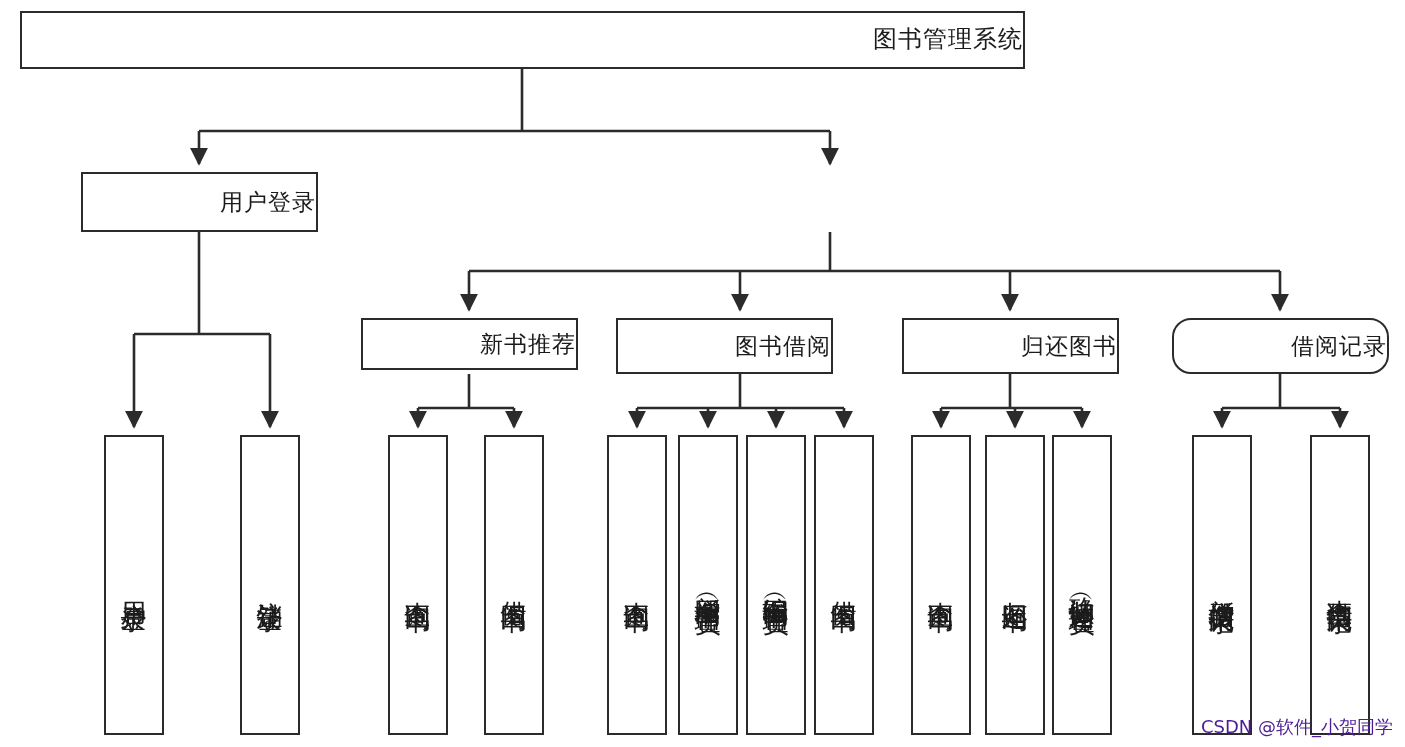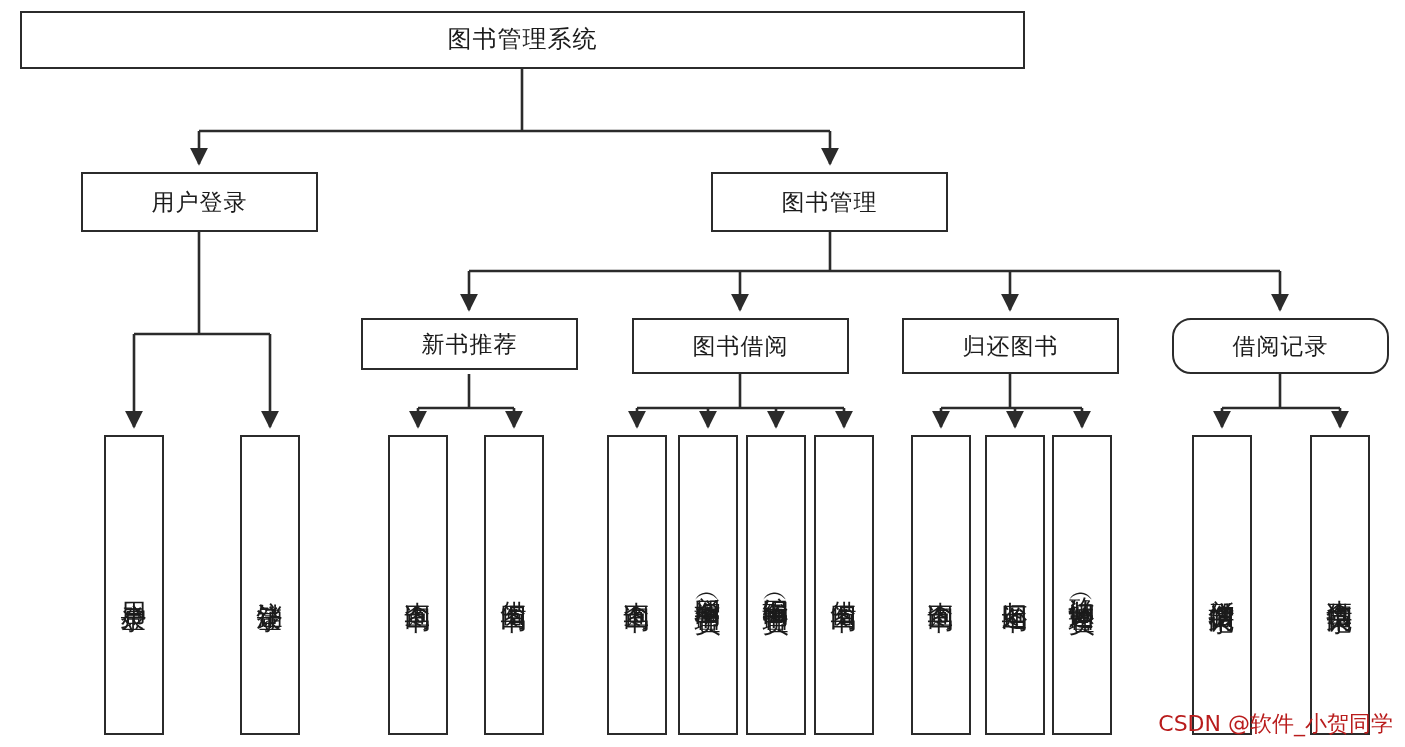--- a/index.html
+++ b/index.html
@@ -26,21 +26,21 @@
     height: 747px;
     pointer-events: none;
   }
   .node {
     position: absolute;
     box-sizing: border-box;
     background: #ffffff;
     border: 2px solid #2b2b2b;
     display: flex;
     align-items: center;
-    justify-content: center;
+    justify-content: flex-end;
     color: #1b1b1b;
     z-index: 2;
   }
   .node-label {
     display: block;
     text-align: center;
     white-space: nowrap;
     color: #1b1b1b;
   }
   
@@ -64,22 +64,22 @@
     font-size: 26px;
     line-height: 1.08;
     letter-spacing: 2px;
     white-space: normal;
     max-height: 100%;
   }
   #watermark {
     position: absolute;
     right: 12px;
     bottom: 8px;
-    font-size: 22px;
-    color: #b91c1c;
+    font-size: 18px;
+    color: #4c1d95;
     white-space: nowrap;
     z-index: 5;
     font-family: "DejaVu Sans", "Liberation Sans", sans-serif;
   }
 </style>
 </head>
 <body>
 
 <div id="canvas">
 
@@ -141,28 +141,25 @@
     </g>
   </svg>
 
   <div class="node h-node root" style="left:20px; top:11px; width:1005px; height:58px;">
     <span class="node-label">图书管理系统</span>
   </div>
 
   <div class="node h-node" style="left:81px; top:172px; width:237px; height:60px;">
     <span class="node-label">用户登录</span>
   </div>
-  <div class="node h-node" style="left:711px; top:172px; width:237px; height:60px;">
-    <span class="node-label">图书管理</span>
-  </div>
 
   <div class="node h-node" style="left:361px; top:318px; width:217px; height:52px;">
     <span class="node-label">新书推荐</span>
   </div>
-  <div class="node h-node" style="left:632px; top:318px; width:217px; height:56px;">
+  <div class="node h-node" style="left:616px; top:318px; width:217px; height:56px;">
     <span class="node-label">图书借阅</span>
   </div>
   <div class="node h-node" style="left:902px; top:318px; width:217px; height:56px;">
     <span class="node-label">归还图书</span>
   </div>
   <div class="node h-node" style="left:1172px; top:318px; width:217px; height:56px;border-radius:19px;">
     <span class="node-label">借阅记录</span>
   </div>
 
   <div class="node v-node" style="left:104px; top:435px; width:60px; height:300px;">

